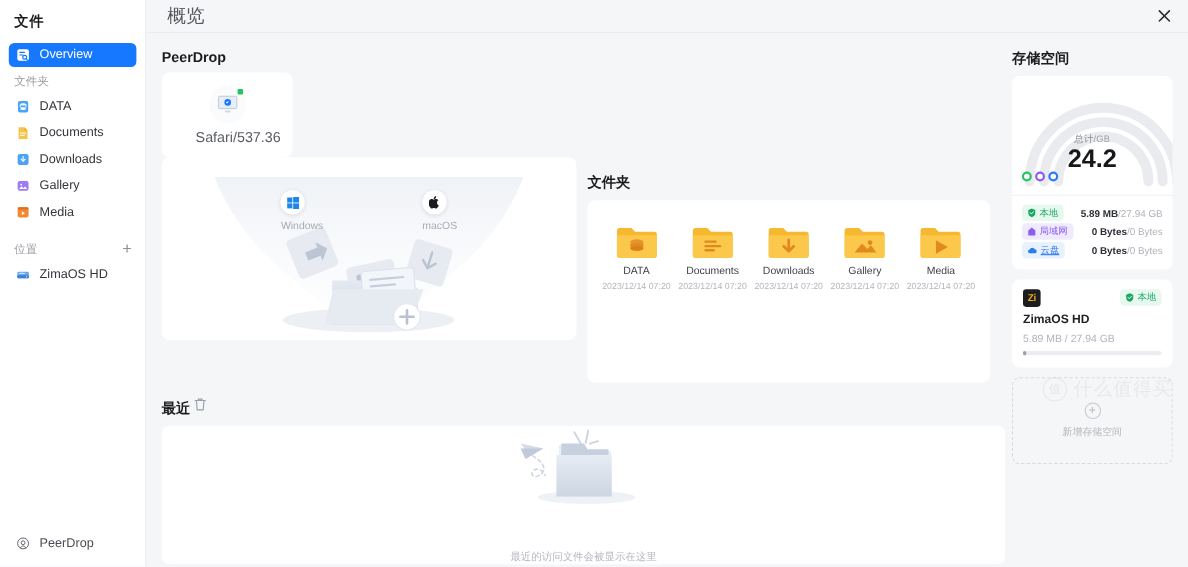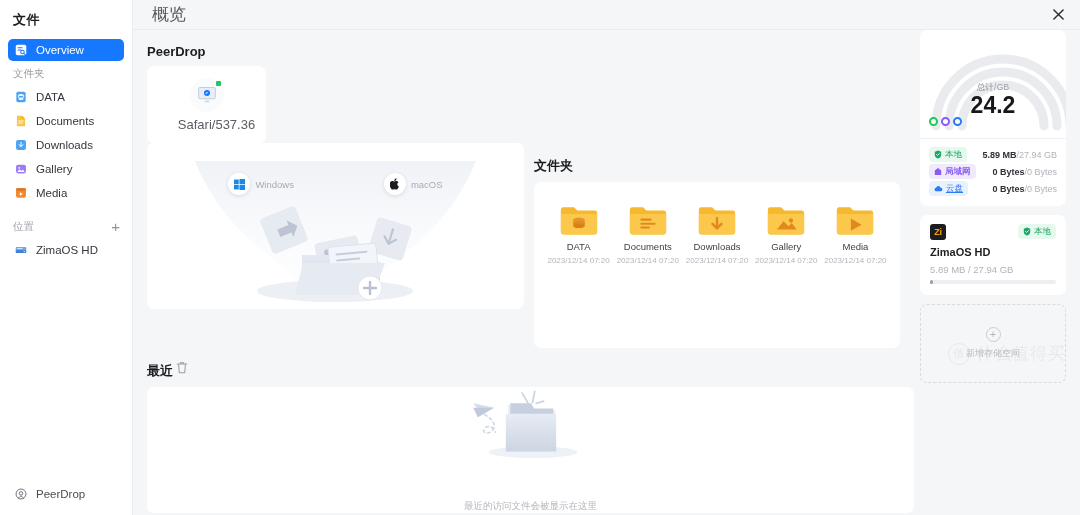--- a/index.html
+++ b/index.html
@@ -95,21 +95,21 @@
   .col-folders { flex: 1 1 auto; min-width: 0; }
 
   .backup-card {
     height: 166px; position: relative; overflow: hidden;
     display: flex; justify-content: center;
   }
   .os-row {
     position: absolute; top: 30px; left: 0; right: 0;
     display: flex; justify-content: center; gap: 90px; z-index: 3;
   }
-  .os-item { display: flex; flex-direction: row; align-items: center; gap: 5px; cursor: pointer; }
+  .os-item { display: flex; flex-direction: column; align-items: flex-start; gap: 5px; cursor: pointer; }
   .os-circle {
     width: 22px; height: 22px; border-radius: 50%; background: #fff;
     box-shadow: 0 1px 4px rgba(60,70,90,.16);
     display: flex; align-items: center; justify-content: center;
   }
   .os-label { font-size: 9.5px; color: #a8abb3; }
 
   .folders-card { height: 166px; padding: 22px 10px 0 10px; }
   .folders-grid { display: flex; justify-content: space-around; }
   .folder-item {
@@ -147,21 +147,21 @@
   .gauge-legend { border-top: 1px solid #f0f1f3; padding: 7px 9px 9px 9px; }
   .legend-row {
     display: flex; align-items: center; justify-content: space-between;
     height: 17px; font-size: 9px;
   }
   .chip {
     display: inline-flex; align-items: center; gap: 3px;
     padding: 1.5px 5px; border-radius: 4px; font-size: 8.5px;
   }
   .chip.green { background: #e7f9ef; color: #18a864; }
-  .chip.purple { background: #efeafd; color: #8a5cf5; font-weight: bold; }
+  .chip.purple { background: #efeafd; color: #8a5cf5; }
   .chip.blue { background: #e8f1fe; color: #2b7bf3; text-decoration: underline; }
   .legend-val { font-size: 9px; color: #2d3036; font-weight: bold; }
   .legend-val span { color: #b0b3ba; font-weight: normal; }
 
   .disk-card { margin-top: 9px; padding: 9px 10px 11px 10px; }
   .disk-head { display: flex; align-items: flex-start; justify-content: space-between; }
   .zi-ico {
     width: 16px; height: 16px; border-radius: 3px; background: #1c1d21;
     color: #f0a816; font-size: 9px; font-weight: bold; display: flex;
     align-items: center; justify-content: center; letter-spacing: -.3px;
@@ -473,20 +473,21 @@
             <path d="M81 36h68v51H81z" fill="url(#rf)"></path>
             <path d="M37 22l28 6-22 13 2-9z" fill="#d4dce8"></path>
             <path d="M43 41l-6-13 28 0z" fill="#c0cada"></path>
             <path d="M52 37c14 8 18 18 8 24-7 4-12-2-7-6 5-4 12 0 14 6" stroke="#ccd5e2" stroke-width="2" fill="none" stroke-dasharray="4 4" stroke-linecap="round"></path>
           </svg>
           <div class="recent-hint">最近的访问文件会被显示在这里</div>
         </div>
       </div>
 
       <aside class="right-col">
+        <h2 class="sec">存储空间</h2>
 
         <div class="card gauge-card">
           <div class="gauge-top">
             <svg width="166" height="108" viewBox="0 0 166 108" style="position:absolute;left:0;top:0">
               <path d="M16 96 A67 67 0 0 1 150 96" stroke="#e9ebee" stroke-width="9" fill="none" stroke-linecap="round"></path>
               <path d="M29 96 A54 54 0 0 1 137 96" stroke="#e9ebee" stroke-width="9" fill="none" stroke-linecap="round"></path>
               <path d="M42 96 A41 41 0 0 1 124 96" stroke="#e9ebee" stroke-width="9" fill="none" stroke-linecap="round"></path>
             </svg>
             <div class="gauge-center">
               <div class="gauge-unit">

